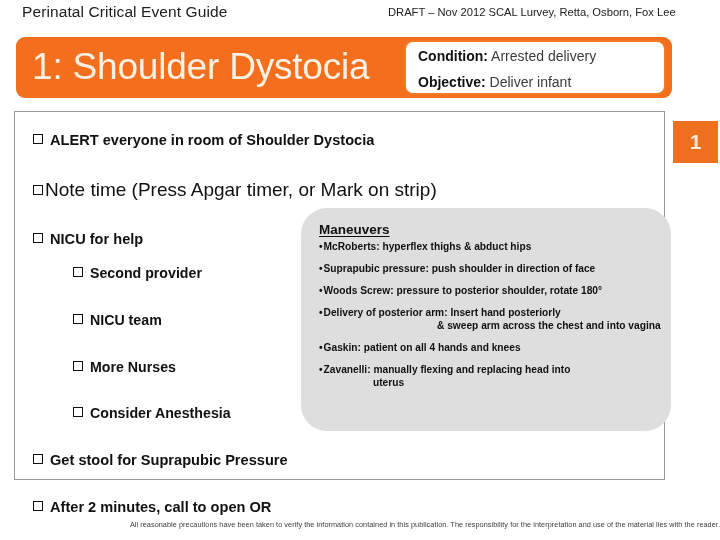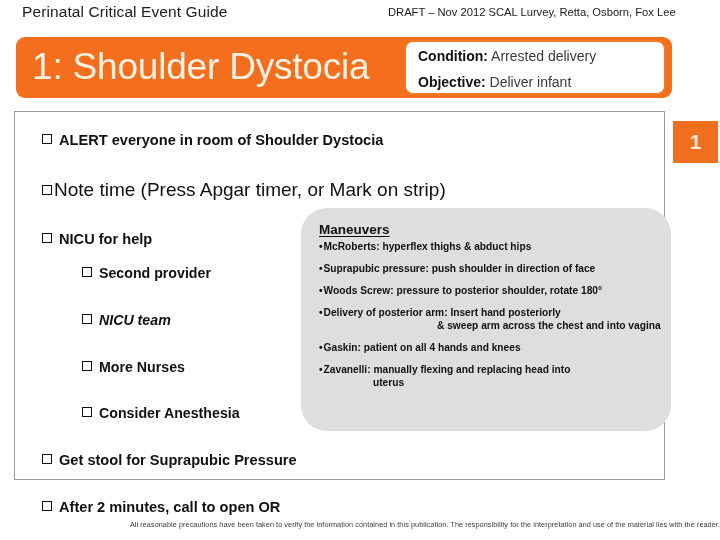--- a/index.html
+++ b/index.html
@@ -101,21 +101,21 @@
     left: 14px; top: 111px;
     width: 651px; height: 369px;
     border: 1.3px solid #9a9a9a;
     background: #ffffff;
     box-sizing: border-box;
   }
 
   
   .checklist {
     position: absolute;
-    left: 27px; top: 20px;
+    left: 18px; top: 20px;
     width: 300px;
   }
   .chk {
     display: block;
     position: relative;
     white-space: nowrap;
     color: #111;
   }
   .chk .box {
     display: inline-block;
@@ -208,21 +208,21 @@
 
 <div class="step-badge">1</div>
 
 <div class="content-box">
 
   <div class="checklist">
       <div class="chk lvl1"><span class="box"></span><span>ALERT everyone in room of Shoulder Dystocia</span></div>
       <div class="chk plain" style="margin-top: 31px;"><span class="box"></span><span>Note time (Press Apgar timer, or Mark on strip)</span></div>
       <div class="chk lvl1" style="margin-top: 30px;"><span class="box"></span><span>NICU for help</span></div>
       <div class="chk lvl2" style="margin-top: 18px;"><span class="box"></span><span>Second provider</span></div>
-      <div class="chk lvl2" style="margin-top: 31px; font-style: italic;"><span class="box"></span><span>NICU team</span></div>
+      <div class="chk lvl2" style="margin-top: 31px;"><span class="box"></span><span>NICU team</span></div>
       <div class="chk lvl2" style="margin-top: 31px;"><span class="box"></span><span>More Nurses</span></div>
       <div class="chk lvl2" style="margin-top: 30px;"><span class="box"></span><span>Consider Anesthesia</span></div>
       <div class="chk lvl1" style="margin-top: 31px;"><span class="box"></span><span>Get stool for Suprapubic Pressure</span></div>
       <div class="chk lvl1" style="margin-top: 31px;"><span class="box"></span><span>After 2 minutes, call to open OR</span></div>
     </div>
 
   <div class="maneuvers">
     <div class="man-heading">Maneuvers</div>
     <div id="maneuvers-list">
         <div class="man-item"><span class="bullet">•</span><span>McRoberts:  hyperflex thighs &amp; abduct hips</span></div>

